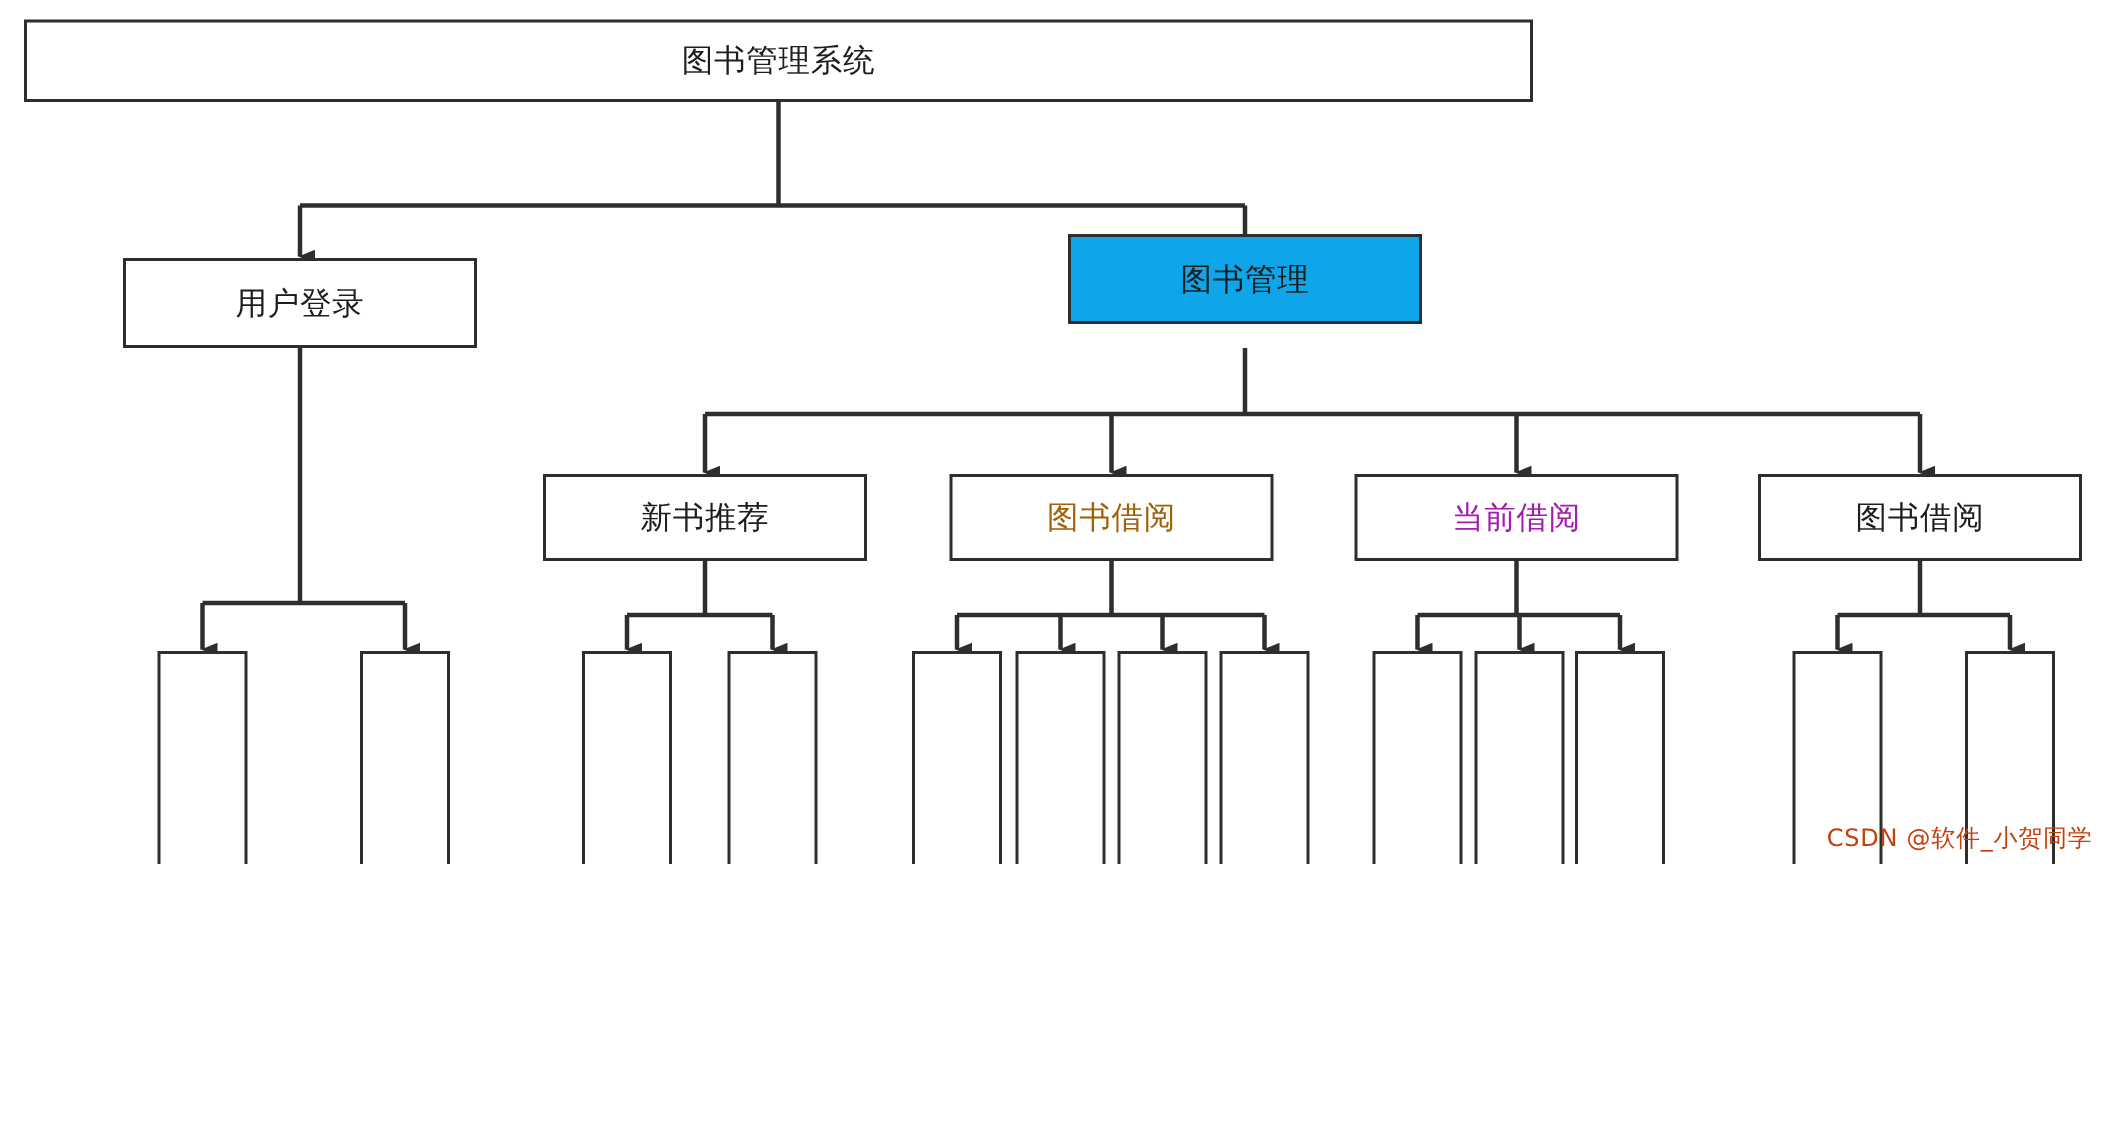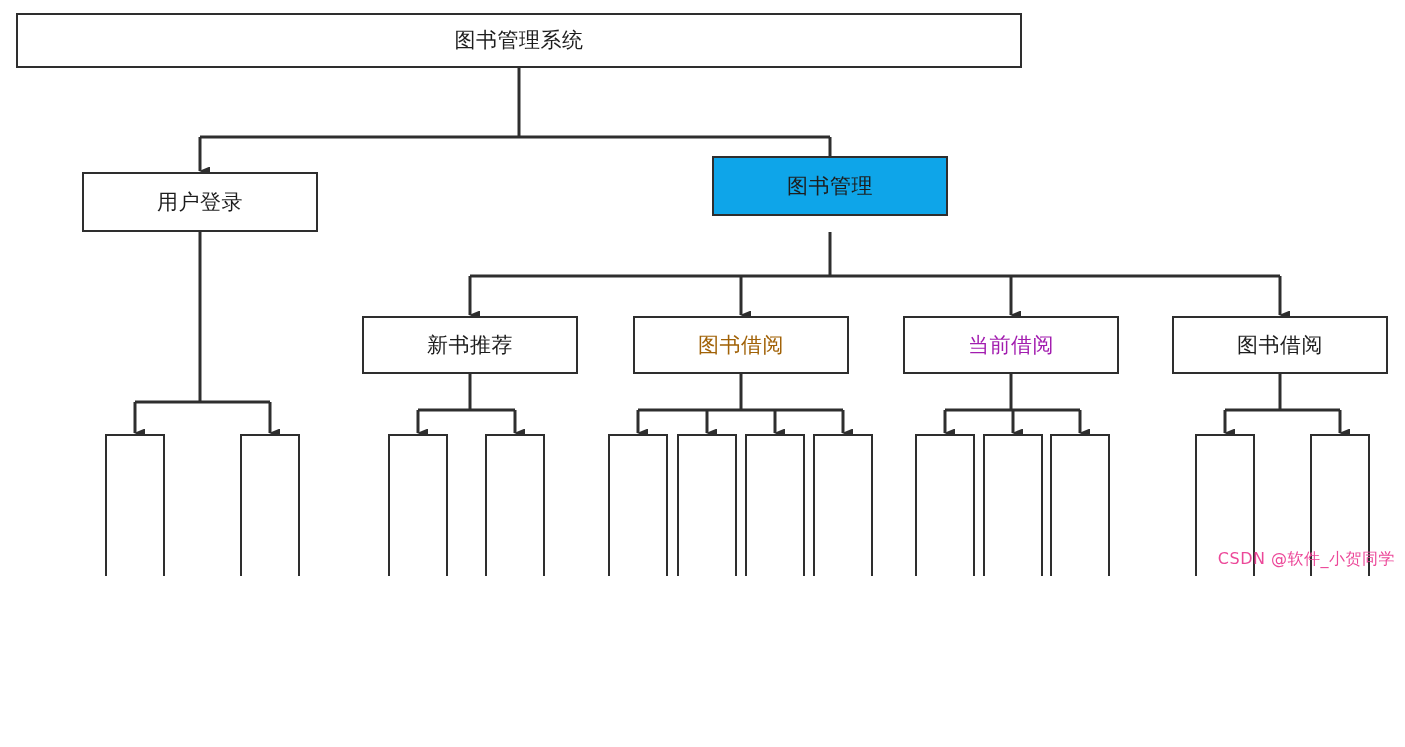--- a/index.html
+++ b/index.html
@@ -177,14 +177,14 @@
   <div class="node v" id="node-leaf-confirm-return" style="left: 1050px; top: 434px; width: 60px; height: 301px; border-color: rgb(46, 46, 46); background: rgb(255, 255, 255); color: rgb(29, 29, 29);">
     <span class="vlabel">确认归还（管理员）</span>
   </div>
   <div class="node v" id="node-leaf-add-borrow-record" style="left: 1195px; top: 434px; width: 60px; height: 301px; border-color: rgb(46, 46, 46); background: rgb(255, 255, 255); color: rgb(29, 29, 29);">
     <span class="vlabel">新增借阅记录</span>
   </div>
   <div class="node v" id="node-leaf-query-borrow-record" style="left: 1310px; top: 434px; width: 60px; height: 301px; border-color: rgb(46, 46, 46); background: rgb(255, 255, 255); color: rgb(29, 29, 29);">
     <span class="vlabel">查询借阅记录</span>
   </div>
 
-  <div id="watermark" style="color: #ec4899;">CSDN @软件_小贺同学</div>
+  <div id="watermark" style="color: #c2410c;">CSDN @软件_小贺同学</div>
 </div>
 
 </body></html>

